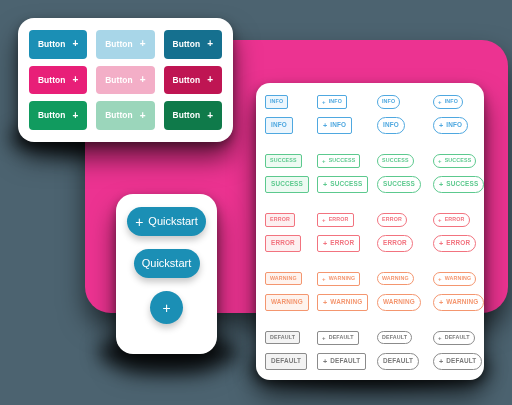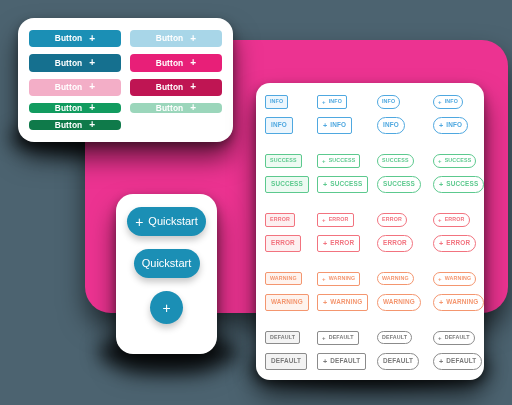--- a/index.html
+++ b/index.html
@@ -51,21 +51,21 @@
     top: 18px;
     width: 215px;
     height: 124px;
     border-radius: 16px;
     padding: 0;
   }
   .btn-grid {
     position: absolute;
     inset: 0;
     display: grid;
-    grid-template-columns: repeat(2, 1fr);
+    grid-template-columns: repeat(3, 1fr);
     grid-template-rows: repeat(3, 1fr);
     column-gap: 9px;
     row-gap: 7px;
     padding: 12px 11px;
     box-sizing: border-box;
   }
   .ui-btn {
     display: flex;
     align-items: center;
     justify-content: center;

